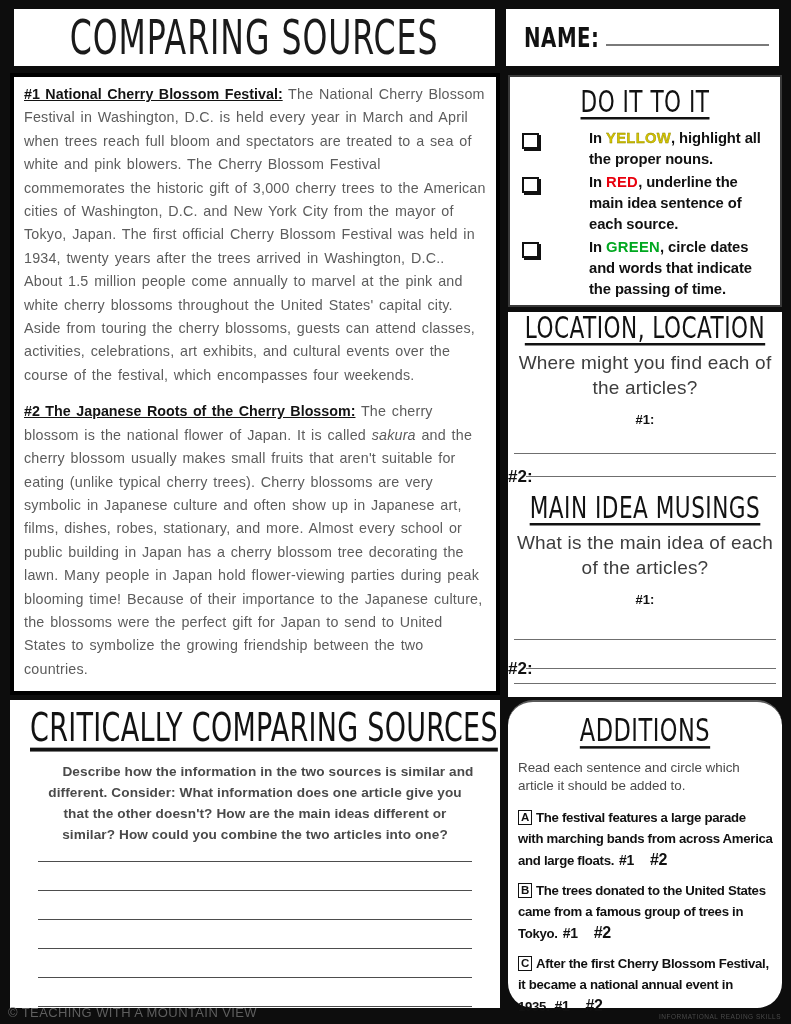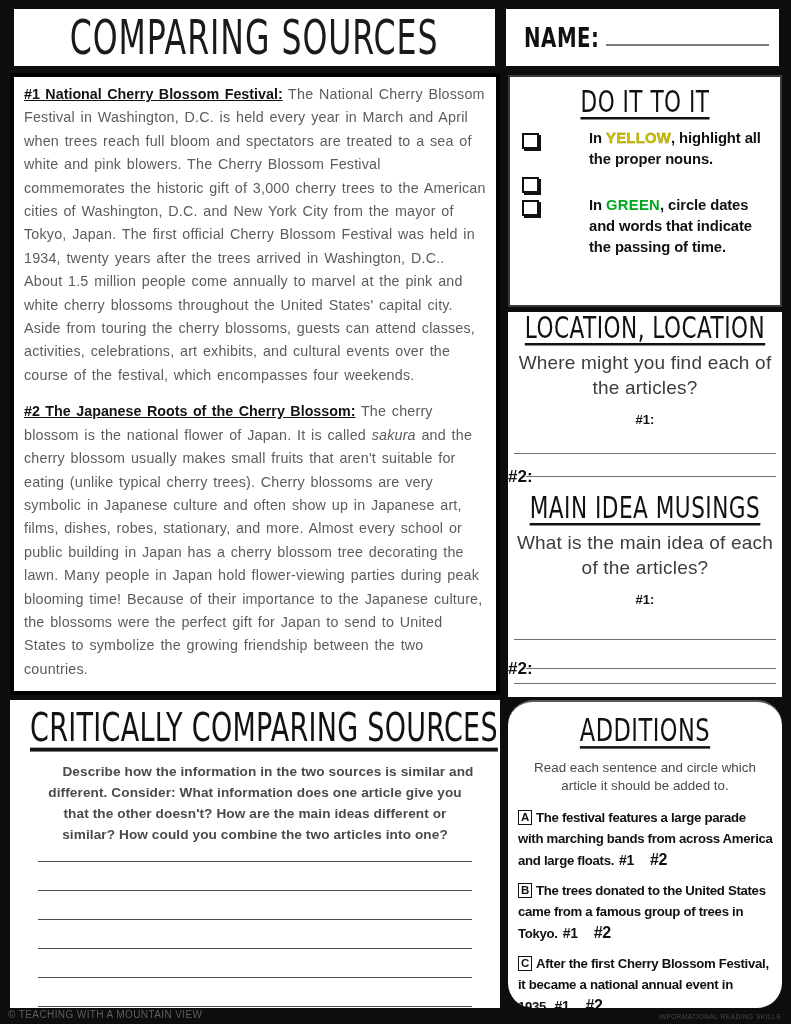--- a/index.html
+++ b/index.html
@@ -236,21 +236,20 @@
     text-underline-offset: 4px;
     transform: scaleY(1.25);
     margin: 14px 0 14px 0;
     letter-spacing: 0.5px;
   }
   #additions-instr {
     font-family: "Liberation Sans", sans-serif;
     font-size: 13.4px;
     line-height: 18px;
     color: #4a4a4a;
-    text-align: center;
     margin: 0 2px 12px 2px;
   }
   .add-item {
     font-family: "Liberation Sans", sans-serif;
     font-size: 13.2px;
     line-height: 21px;
     color: #111;
     font-weight: 600;
     margin: 0 0 9px 2px;
     letter-spacing: -0.3px;
@@ -266,21 +265,21 @@
     vertical-align: 1px;
   }
   .opt1 { font-weight: 700; font-size: 14px; margin-left: 5px; }
   .opt2 { font-weight: 700; font-size: 16px; margin-left: 16px; }
 
   
   #footer-left {
     position: absolute;
     left: 8px; bottom: 4px;
     font-family: "Liberation Sans", sans-serif;
-    font-size: 10px;
+    font-size: 13px;
     color: #5e5e5e;
     letter-spacing: 0.4px;
   }
   #footer-right {
     position: absolute;
     right: 10px; bottom: 4px;
     font-family: "Liberation Sans", sans-serif;
     font-size: 6.5px;
     color: #4a4a4a;
     letter-spacing: 0.5px;
@@ -315,20 +314,21 @@
   <div class="panel" id="do-it-box">
     <div class="sec-head">DO IT TO IT</div>
 
     <div class="check-row">
       <span class="checkbox"></span>
       <span class="check-text"><span>In </span><span class="kw kw-yellow">YELLOW</span><span>, highlight all the proper nouns.</span></span>
     </div>
 
     <div class="check-row">
       <span class="checkbox"></span>
+      <span class="check-text"><span>In </span><span class="kw kw-red">RED</span><span>, underline the main idea sentence of each source.</span></span>
     </div>
 
     <div class="check-row">
       <span class="checkbox"></span>
       <span class="check-text"><span>In </span><span class="kw kw-green">GREEN</span><span>, circle dates and words that indicate the passing of time.</span></span>
     </div>
   </div>
 
   <div class="panel" id="location-box">
     <div class="sec-head" style="margin:2px 0 8px 0;">LOCATION, LOCATION</div>

